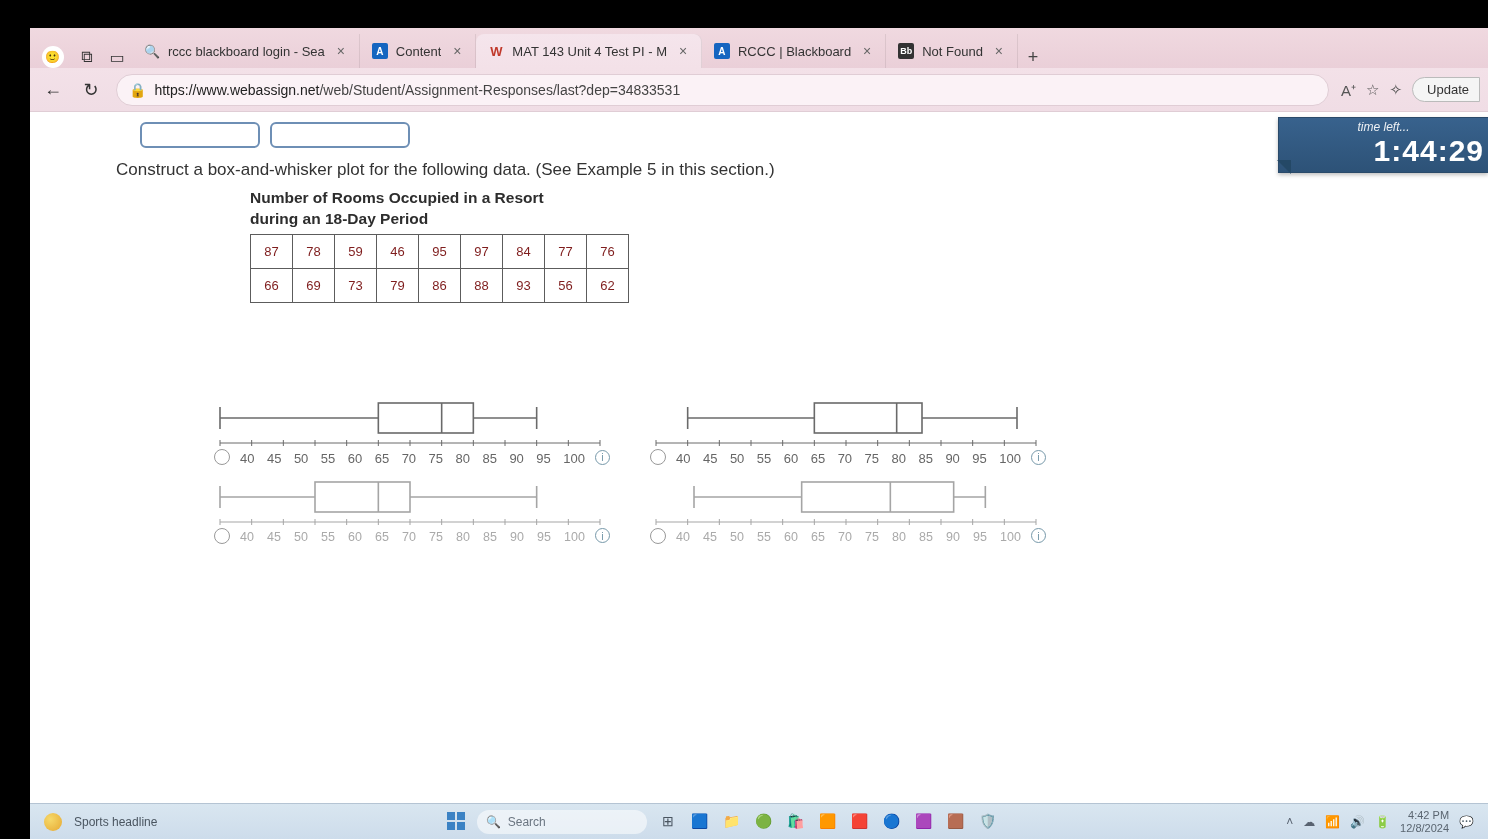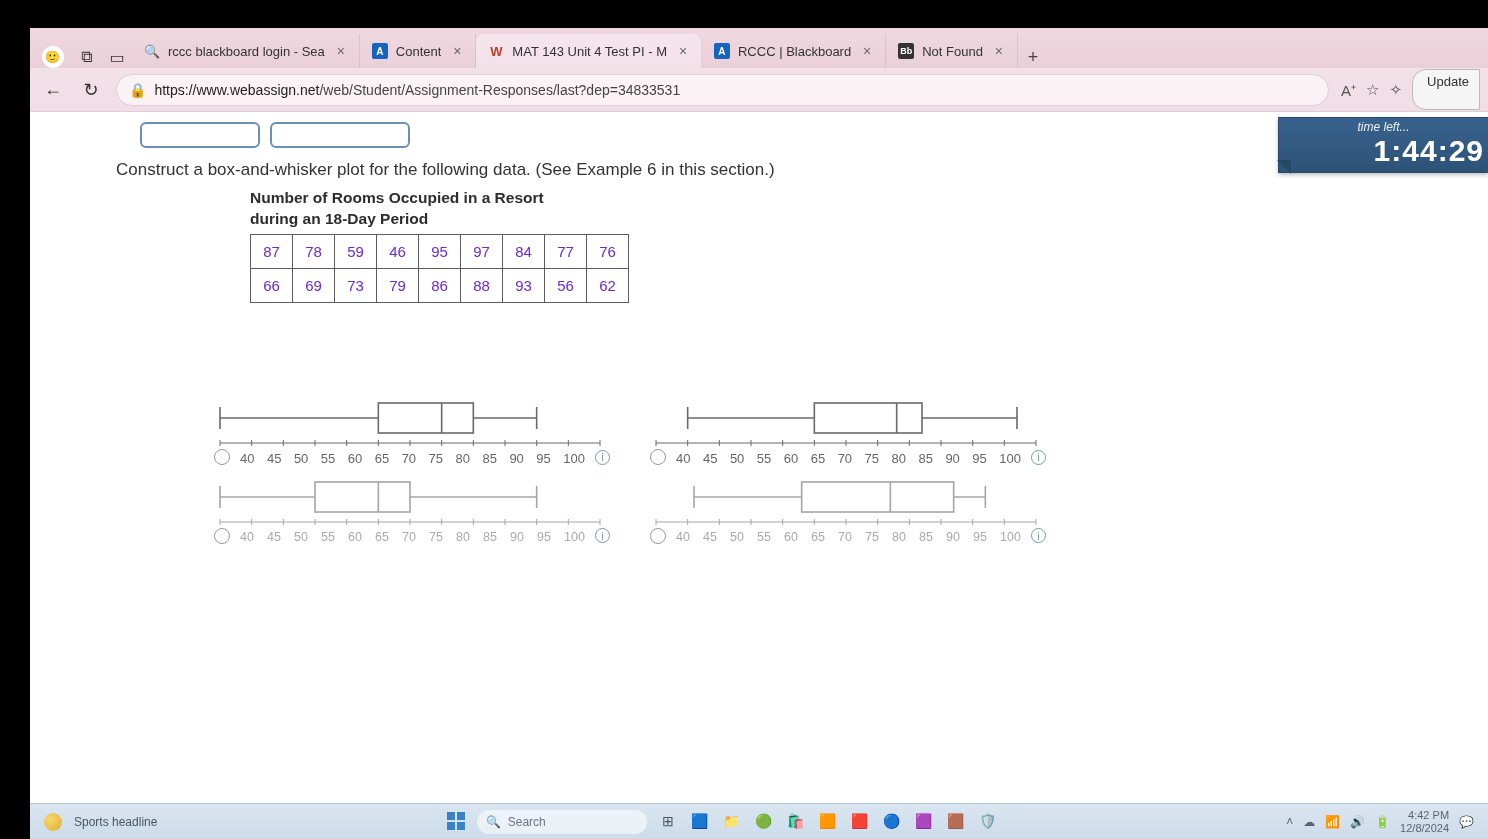--- a/index.html
+++ b/index.html
@@ -83,21 +83,21 @@
     display:flex; align-items:center;
     padding:0 12px; gap:8px;
     color:#555; font-size:14px;
   }
   .urlbox .url { flex:1; color:#444; }
   .urlbox .url .host { color:#222; }
   .addr-actions { display:flex; gap:10px; align-items:center; color:#555; font-size:15px; }
   .update-btn {
     border:1px solid #bbb; background:#f5f5f5;
     border-radius: 14px 0 0 14px;
-    padding: 4px 10px 20px 14px;
+    padding: 4px 10px 4px 14px;
     font-size:13px; color:#333;
     margin-right:-2px;
   }
   
   .page {
     position: relative;
     background: #fff;
     height: calc(839px - 28px - 40px - 44px - 36px);
     overflow: hidden;
     padding: 10px 40px 0 90px;
@@ -122,22 +122,22 @@
     margin-bottom:4px;
   }
   table.data {
     border-collapse: collapse;
     margin-top:2px;
   }
   table.data td {
     border:1.5px solid #5c5c5c;
     width:42px; height:34px;
     text-align:center;
-    font-size:15px;
-    color:#6d28d9;
+    font-size:13px;
+    color:#7f1d1d;
   }
   
   .plots {
     display:grid;
     grid-template-columns: 430px 430px;
     column-gap: 30px;
     row-gap: 120px;
     margin: 90px 0 0 90px;
     gap: 6px;
   }
@@ -265,21 +265,21 @@
     <div class="val">1:44:29</div>
     <div class="corner"></div>
   </div>
 
   <div class="page">
     <div class="input-row">
       <div class="blank-input small"></div>
       <div class="blank-input wide"></div>
     </div>
 
-    <div class="instruction">Construct a box-and-whisker plot for the following data. (See Example 6 in this section.)</div>
+    <div class="instruction">Construct a box-and-whisker plot for the following data. (See Example 5 in this section.)</div>
 
     <div class="data-block">
       <div class="data-title">
         <span>Number of Rooms Occupied in a Resort</span><br>
         <span>during an 18-Day Period</span>
       </div>
       <table class="data">
         <tbody>
             <tr id="data-row-1">
               <td>87</td>

